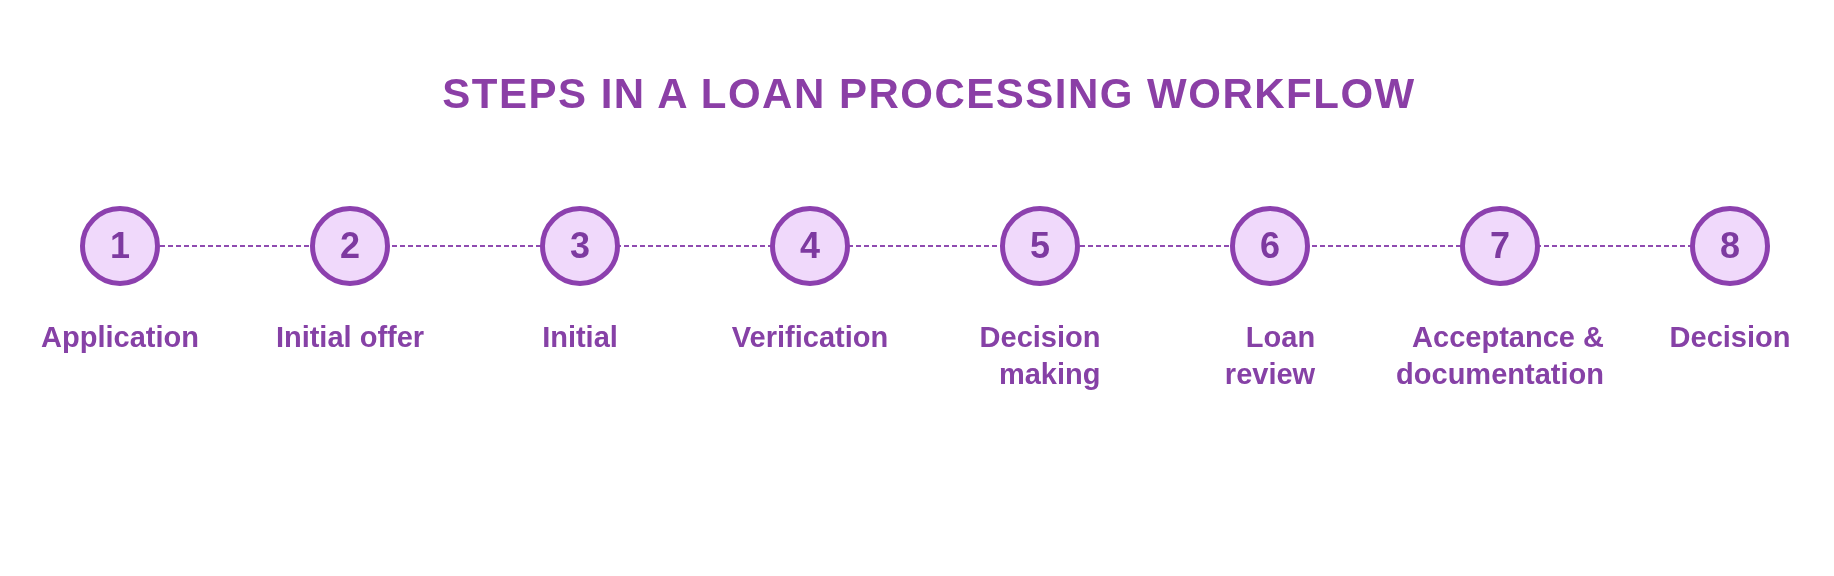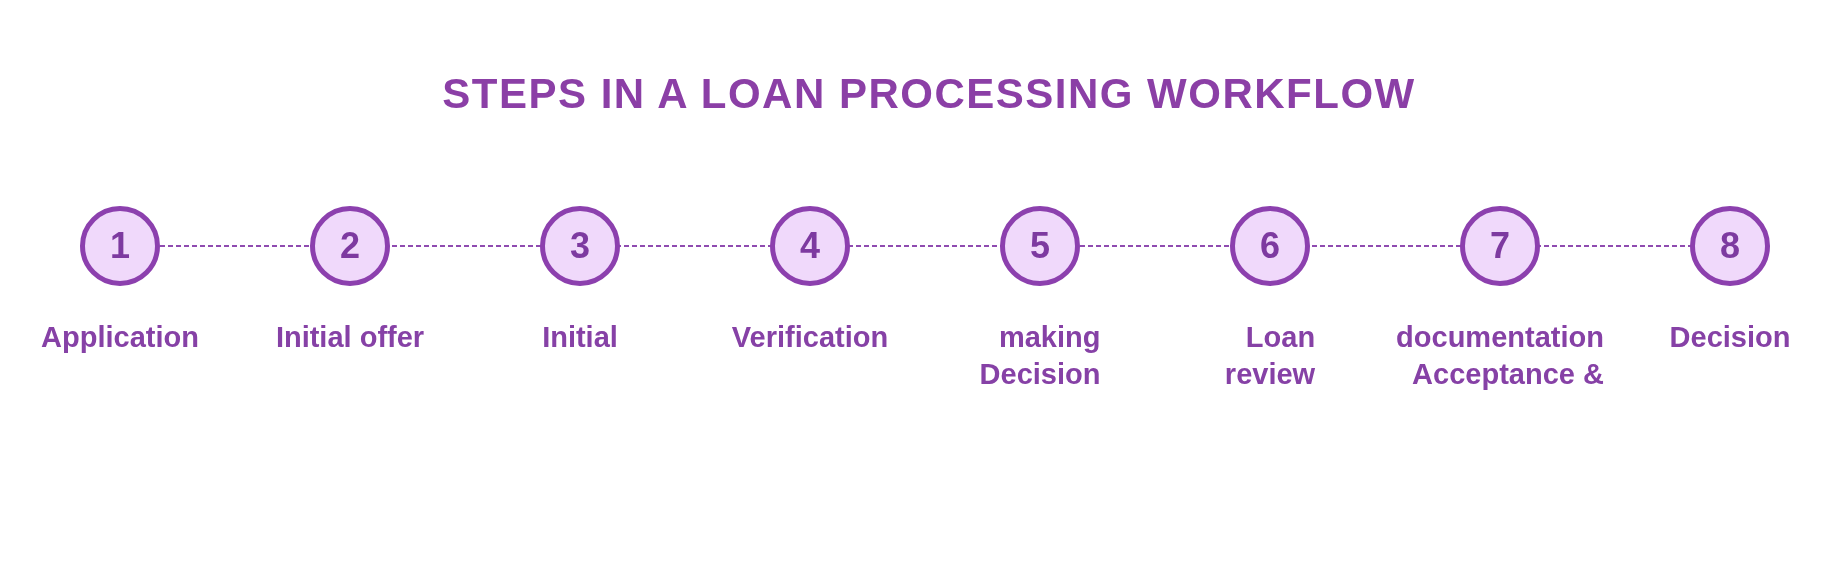--- a/index.html
+++ b/index.html
@@ -72,38 +72,38 @@
     <div class="circle">4</div>
     <div class="label">
       <div>Verification</div>
       <div></div>
     </div>
   </div>
 
   <div class="step">
     <div class="circle">5</div>
     <div class="label">
+      <div>Decision</div>
       <div>making</div>
-      <div>Decision</div>
     </div>
   </div>
 
   <div class="step">
     <div class="circle">6</div>
     <div class="label">
       <div>Loan</div>
       <div>review</div>
     </div>
   </div>
 
   <div class="step">
     <div class="circle">7</div>
     <div class="label">
+      <div>Acceptance &amp;</div>
       <div>documentation</div>
-      <div>Acceptance &amp;</div>
     </div>
   </div>
 
   <div class="step">
     <div class="circle">8</div>
     <div class="label">
       <div>Decision</div>
       <div></div>
     </div>
   </div>

